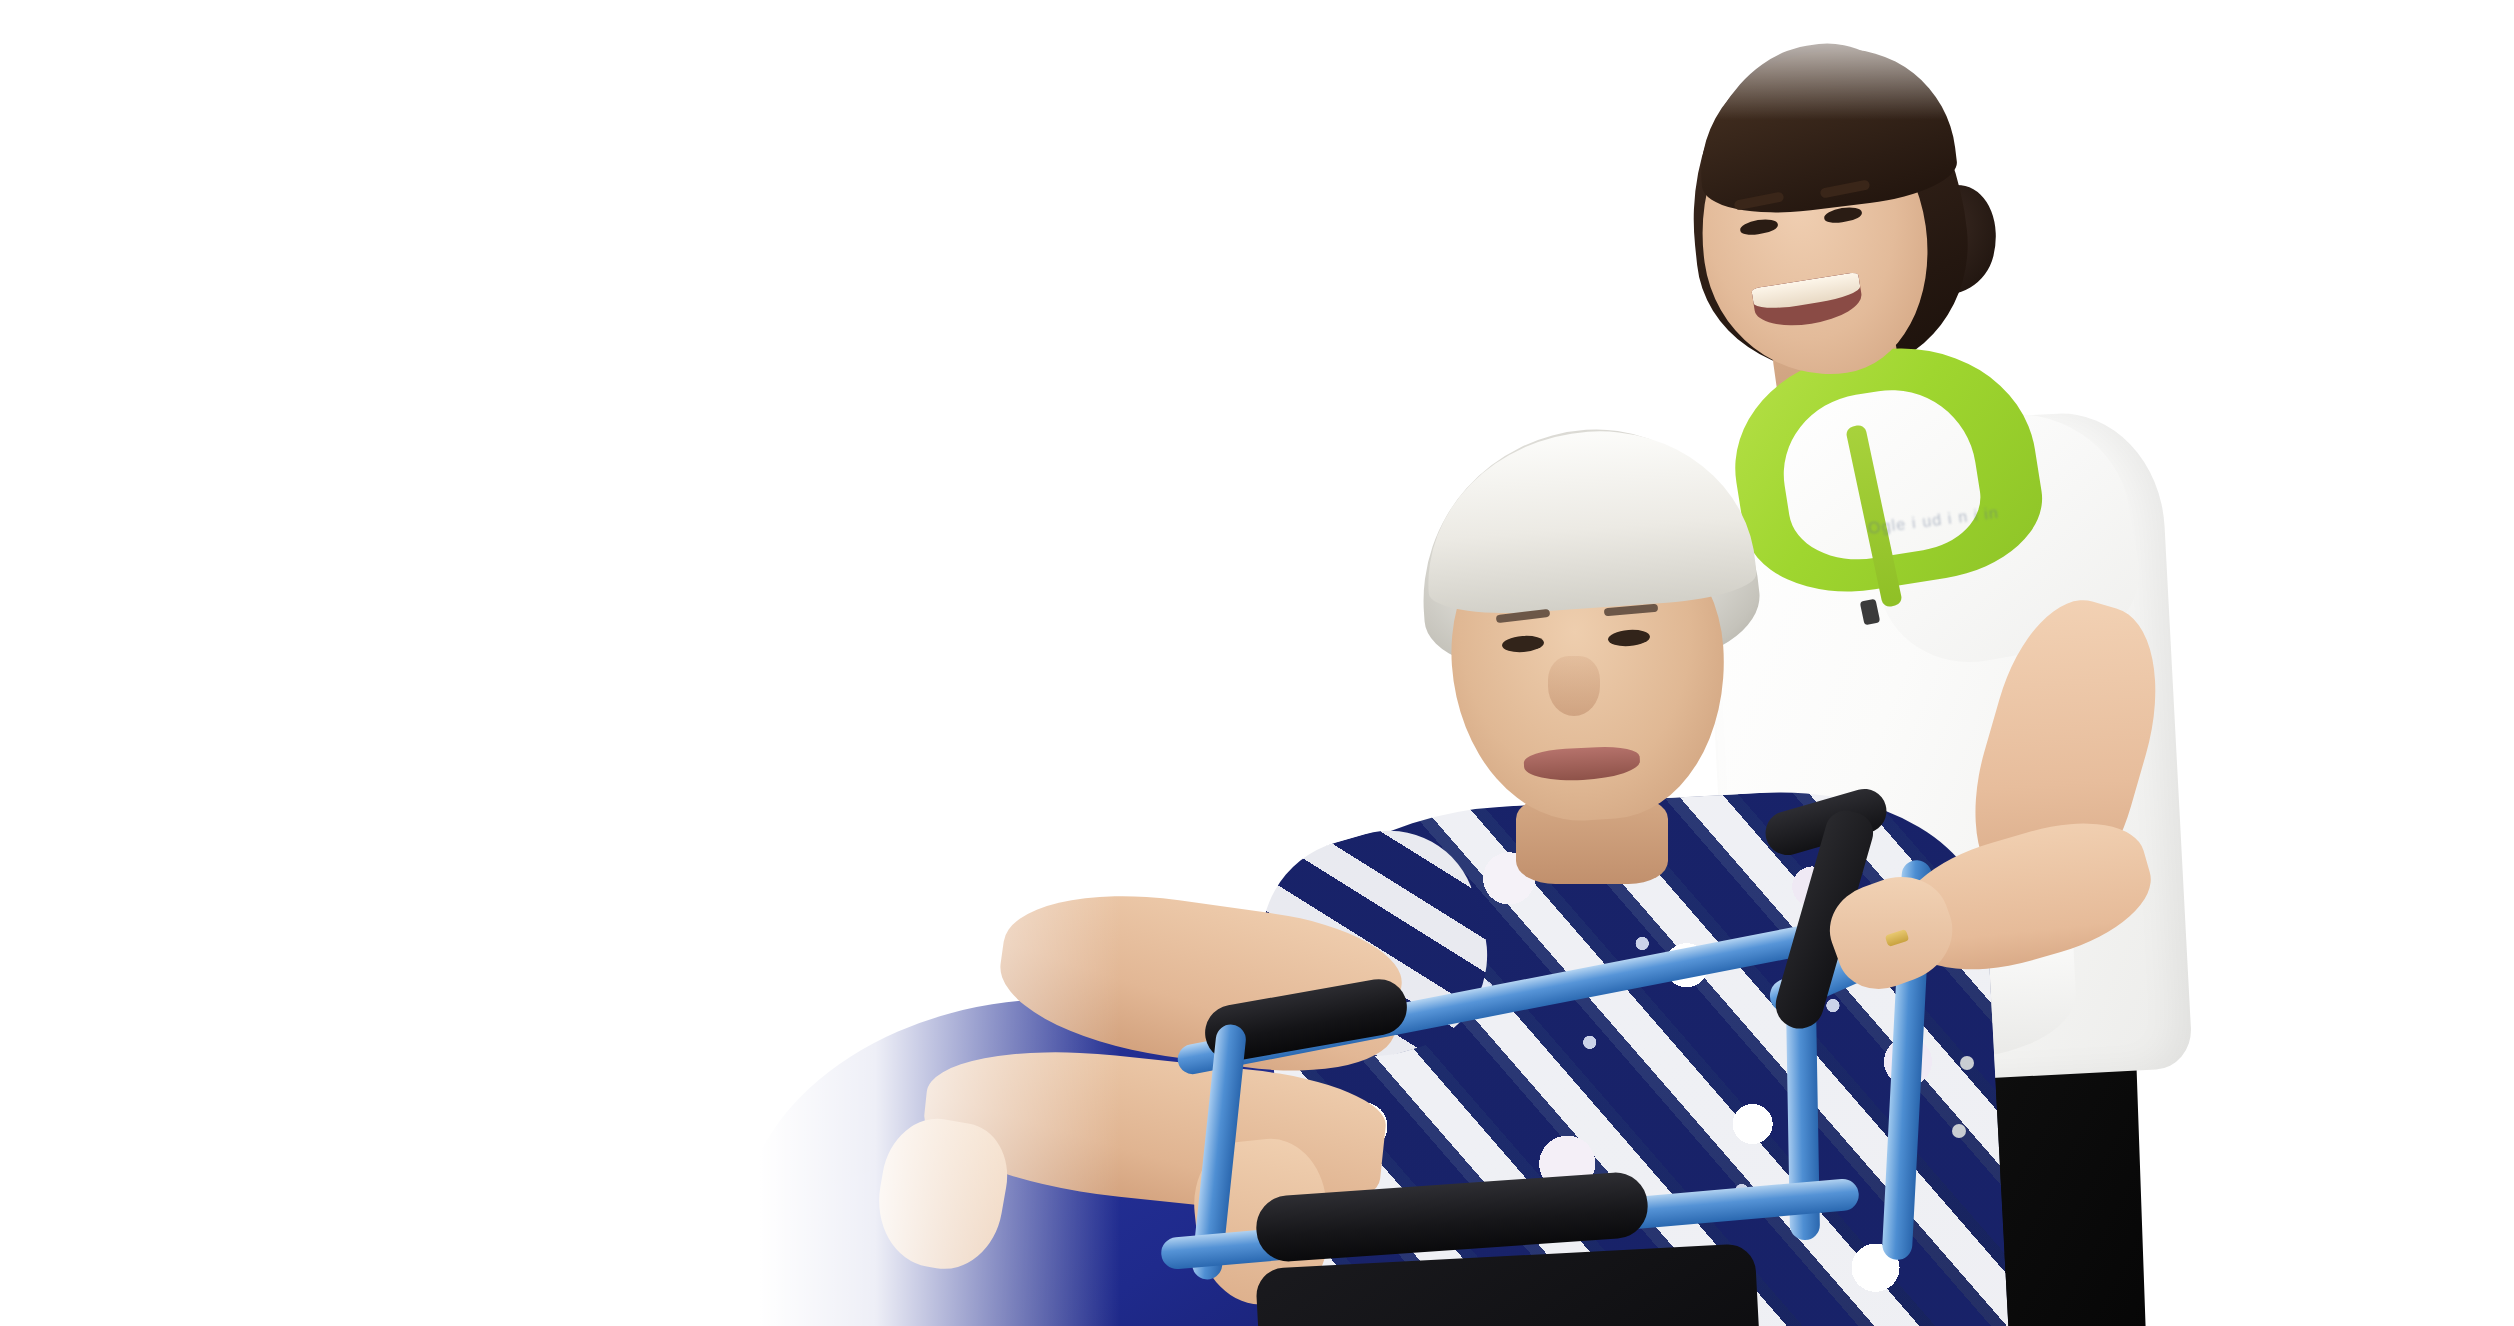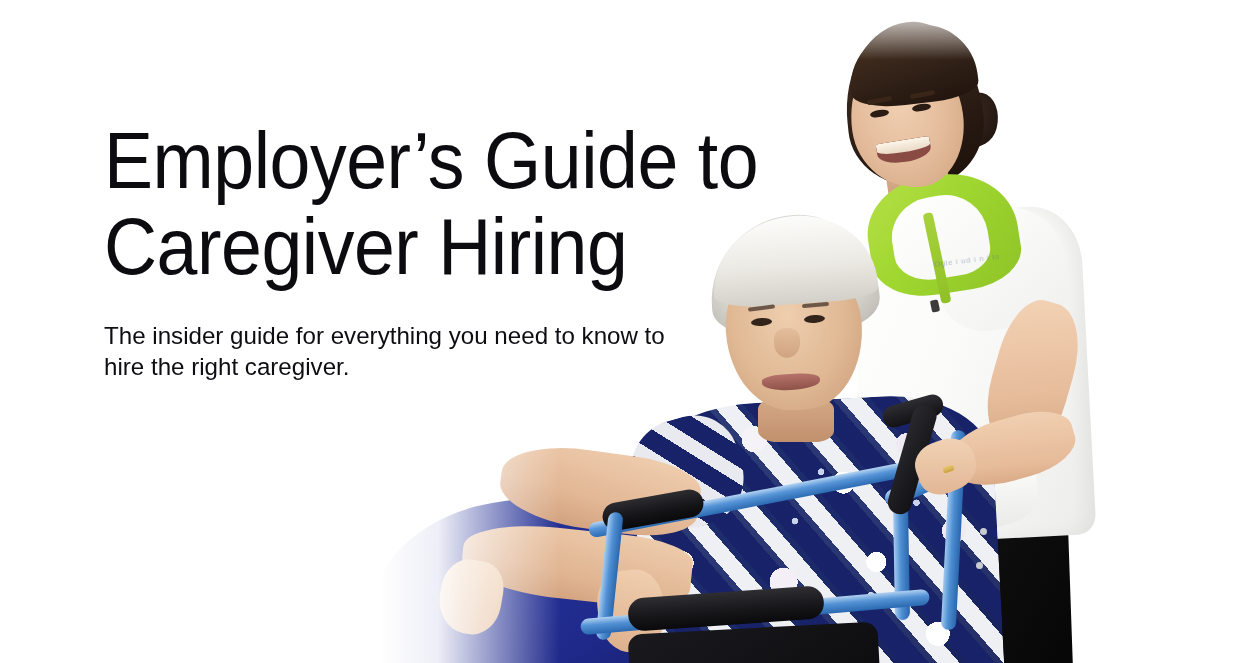--- a/index.html
+++ b/index.html
@@ -562,19 +562,14 @@
     <div class="wc-handle"></div>
     <div class="cg-forearm"></div>
     <div class="cg-hand"></div>
     <div class="cg-ring"></div>
 
     <div class="photo-fade-left"></div>
     <div class="photo-fade-top"></div>
     <div class="photo-fade-right"></div>
   </div>
 
-  <div class="text-block">
-    <h1 class="hero-title">Employer’s Guide to
-Caregiver Hiring</h1>
-    <p class="hero-subtitle">The insider guide for everything you need to know to hire the right caregiver.</p>
-  </div>
 
 </div>
 
 </body></html>

